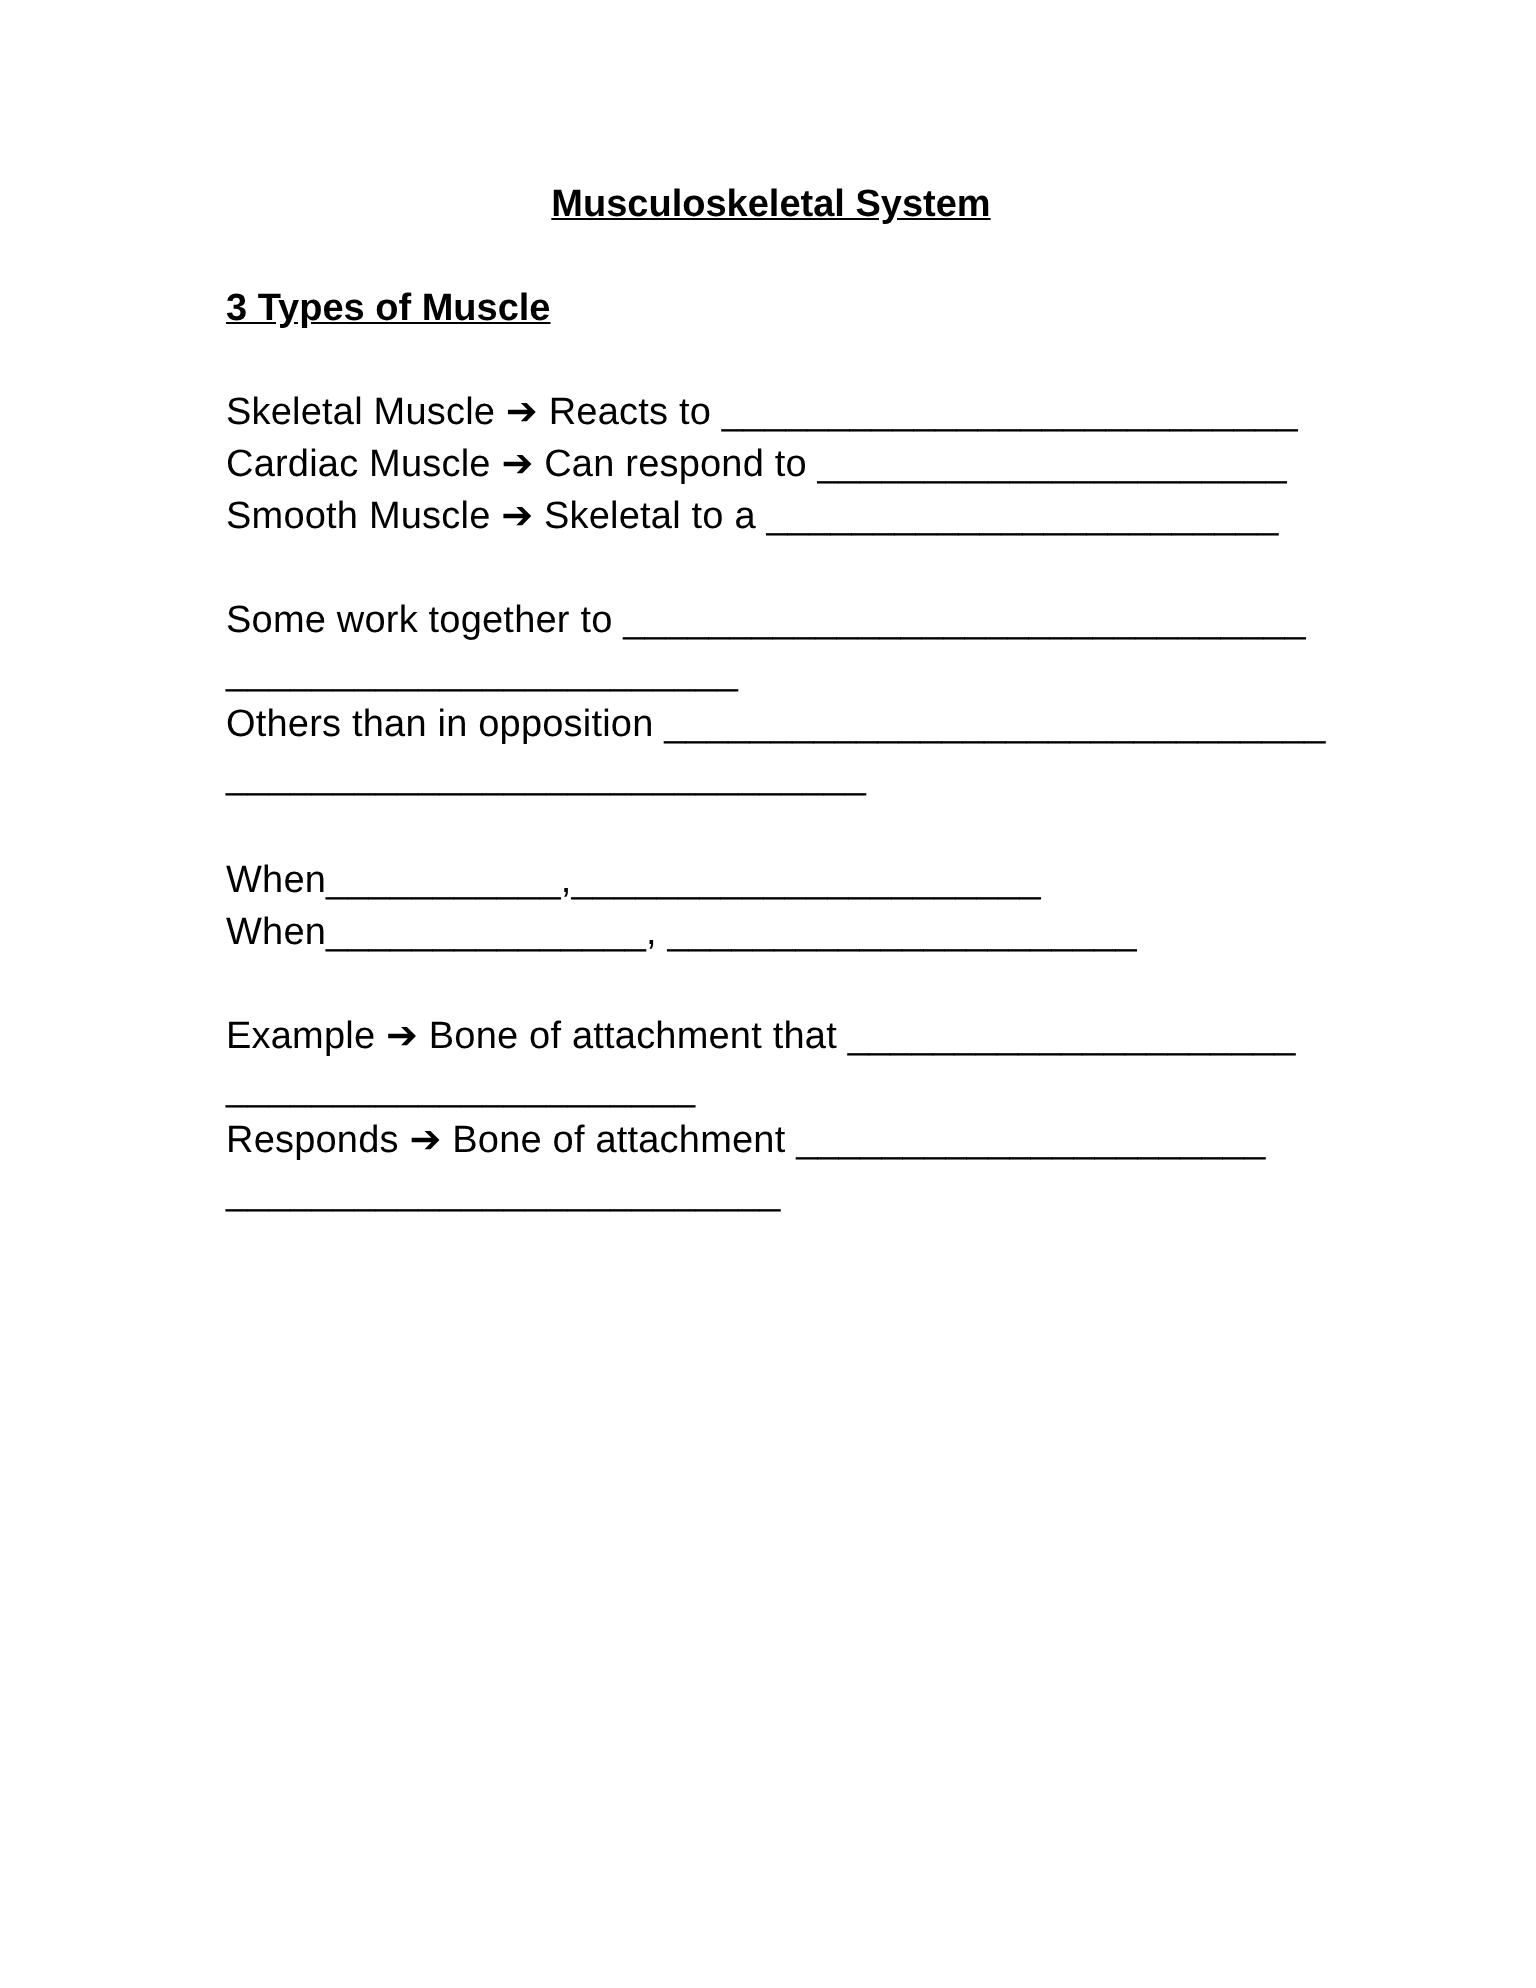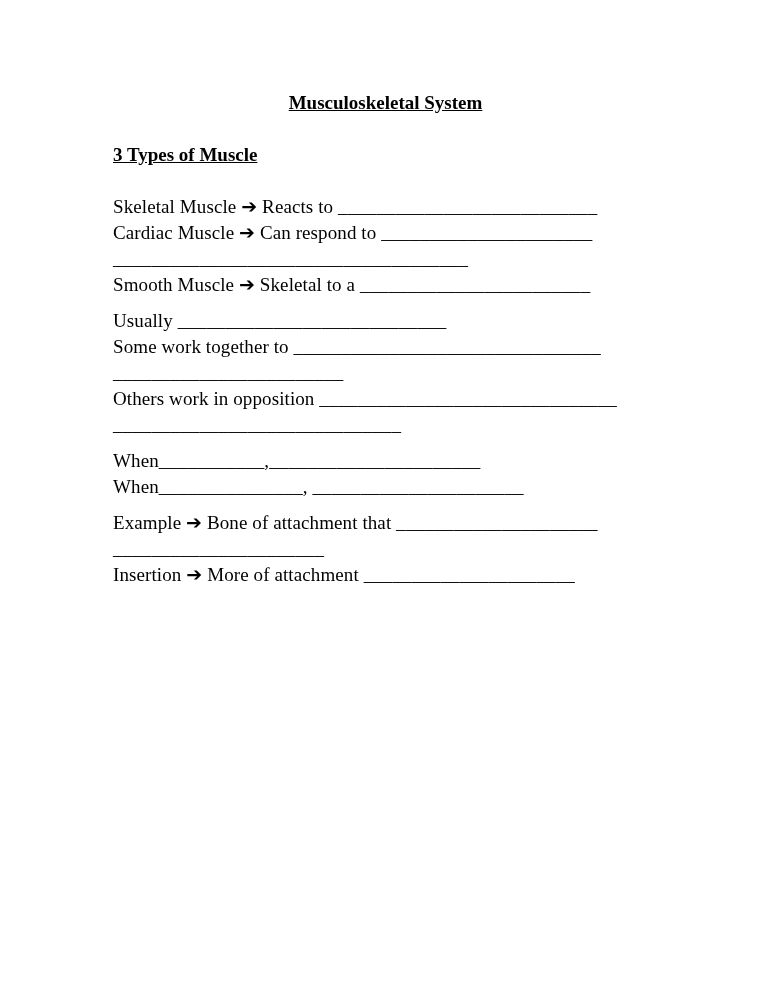--- a/index.html
+++ b/index.html
@@ -7,75 +7,74 @@
     margin: 0;
     padding: 0;
     background: #ffffff;
   }
   .page {
     position: relative;
     width: 768px;
     height: 994px;
     background: #ffffff;
     color: #000000;
-    font-family: Liberation Serif, serif;
+    font-family: Liberation Sans, sans-serif;
     font-size: 19px;
     line-height: 26px;
     padding: 90px 110px 0 113px;
     overflow: hidden;
   }
   .title {
     margin: 0 0 26px 0;
     font-size: 19px;
     line-height: 26px;
     font-weight: bold;
     text-decoration: underline;
     text-align: center;
   }
   .heading {
     margin: 0;
     font-size: 19px;
     line-height: 26px;
     font-weight: bold;
     text-decoration: underline;
   }
-  .sec { margin-top: 10px; }
+  .sec { margin-top: 26px; }
   .sec.gap-after-heading .heading { margin-bottom: 26px; }
   .line {
     white-space: nowrap;
     letter-spacing: 0.1px;
   }
 </style>
 </head>
 <body>
 
 <div class="page">
 
   <h1 class="title">Musculoskeletal System</h1>
 
   <section class="sec gap-after-heading">
     <h2 class="heading">3 Types of Muscle</h2>
     <div class="line">Skeletal Muscle ➔ Reacts to ___________________________</div>
     <div class="line">Cardiac Muscle ➔ Can respond to ______________________</div>
-    <div class="line">_____________________________________</div>
     <div class="line">Smooth Muscle ➔ Skeletal to a ________________________</div>
   </section>
 
   <section class="sec gap-after-heading">
-    <div class="line">Usually ____________________________</div>
     <div class="line">Some work together to ________________________________</div>
     <div class="line">________________________</div>
-    <div class="line">Others work in opposition _______________________________</div>
+    <div class="line">Others than in opposition _______________________________</div>
     <div class="line">______________________________</div>
   </section>
 
   <section class="sec">
     <div class="line">When___________,______________________</div>
     <div class="line">When_______________, ______________________</div>
   </section>
 
   <section class="sec">
     <div class="line">Example ➔ Bone of attachment that _____________________</div>
     <div class="line">______________________</div>
-    <div class="line">Insertion ➔ More of attachment ______________________</div>
+    <div class="line">Responds ➔ Bone of attachment ______________________</div>
+    <div class="line">__________________________</div>
   </section>
 
 </div>
 
 </body></html>

